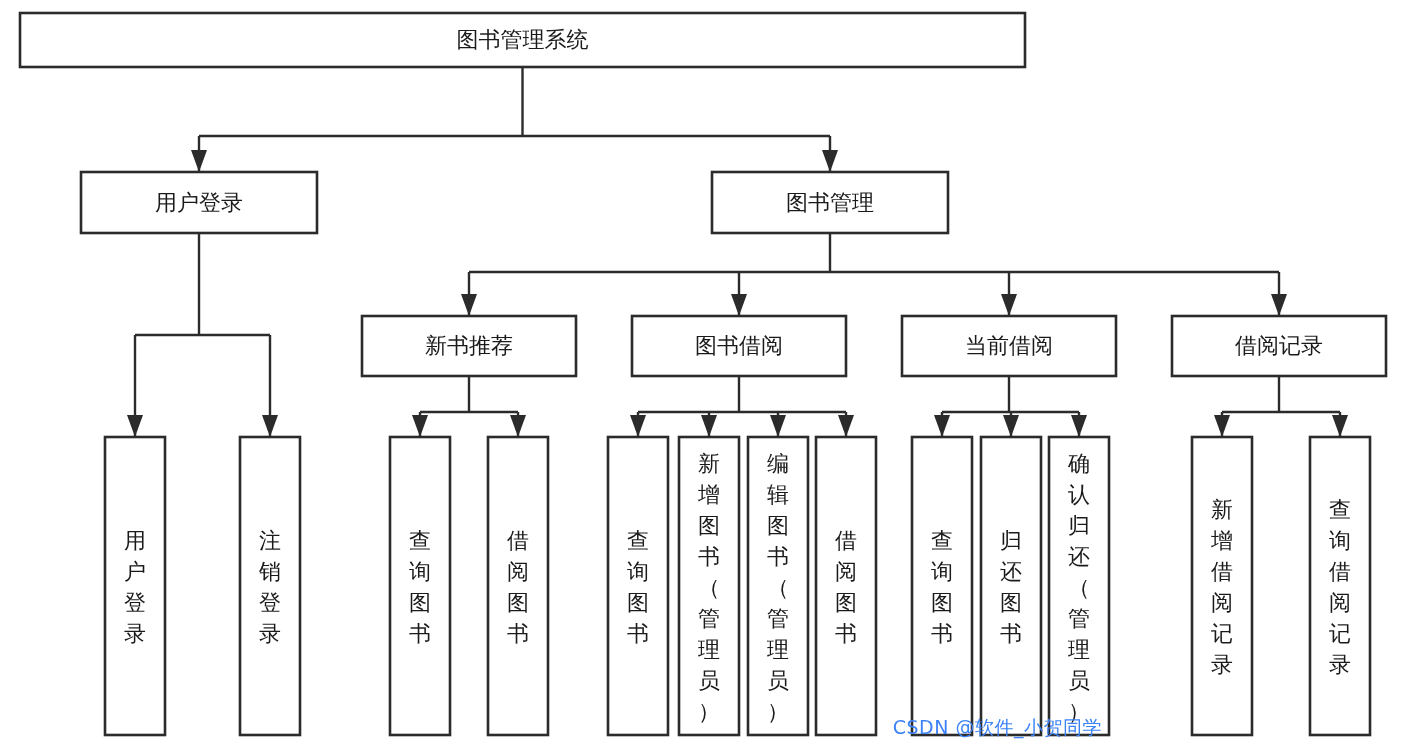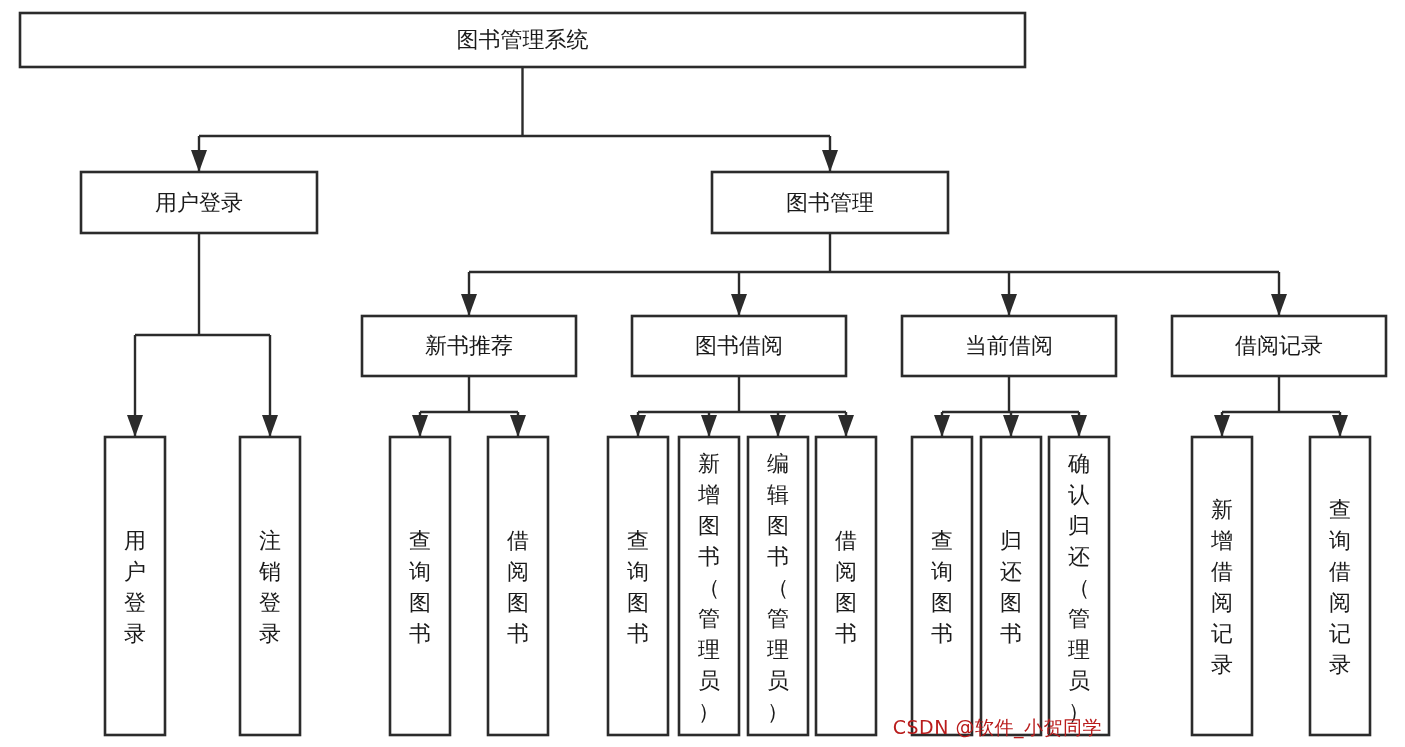--- a/index.html
+++ b/index.html
@@ -64,21 +64,21 @@
     font-size: 22px;
     fill: #1a1a1a;
     text-anchor: middle;
   }
   .watermark {
     position: absolute;
     right: 10px;
     bottom: 6px;
     font-family: "DejaVu Sans", "Liberation Sans", sans-serif;
     font-size: 19px;
-    color: #b91c1c;
+    color: #3b82f6;
     letter-spacing: 0.5px;
     white-space: nowrap;
     user-select: none;
   }
 </style>
 </head>
 <body>
 
 <div id="diagram-root">
   <svg class="flow" viewBox="0 0 1405 747" xmlns="http://www.w3.org/2000/svg">

